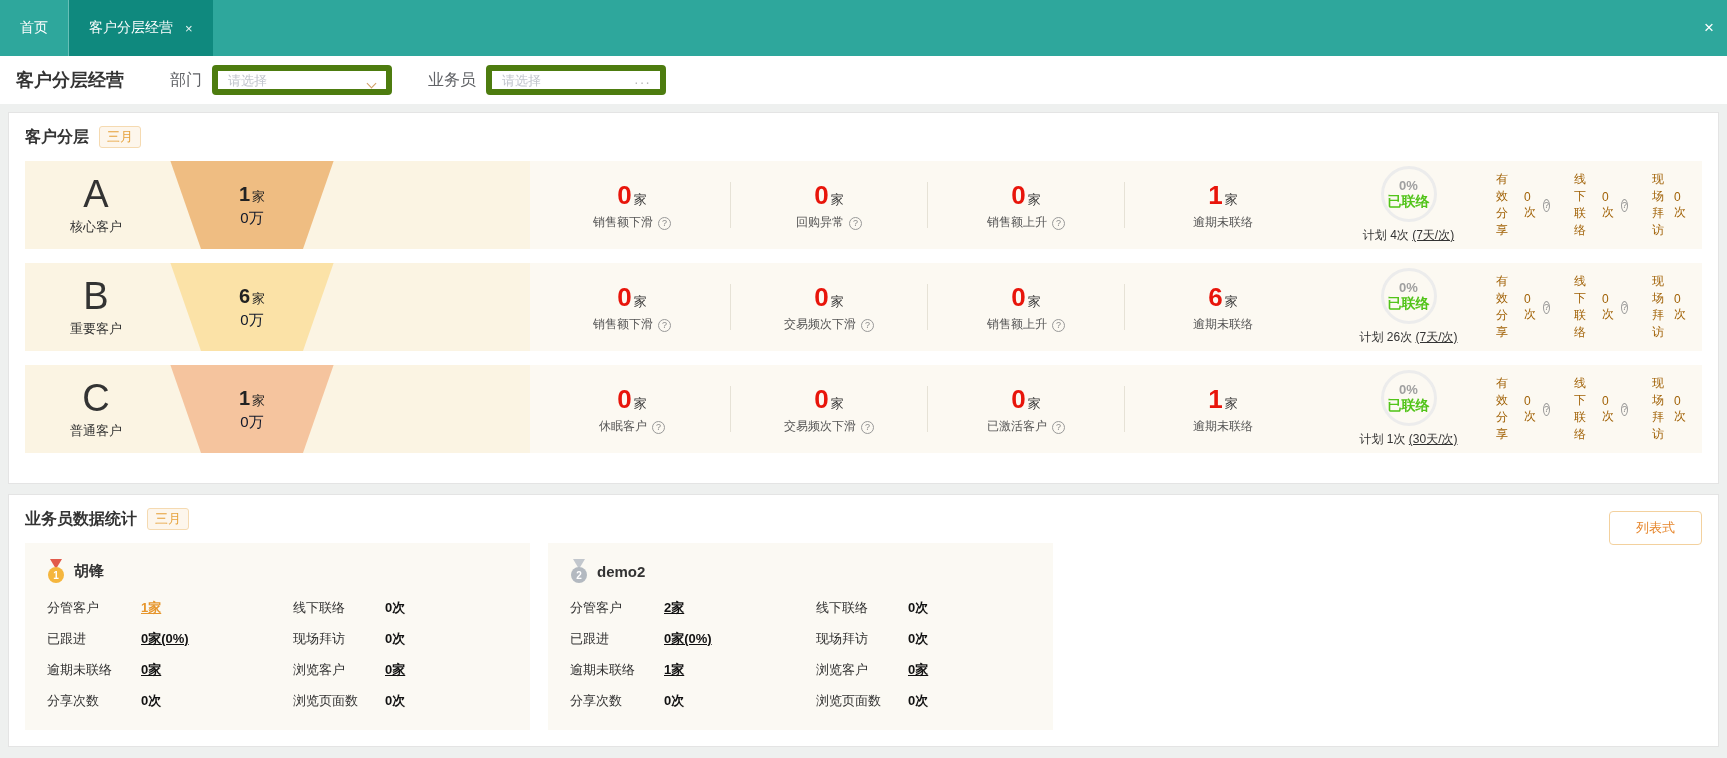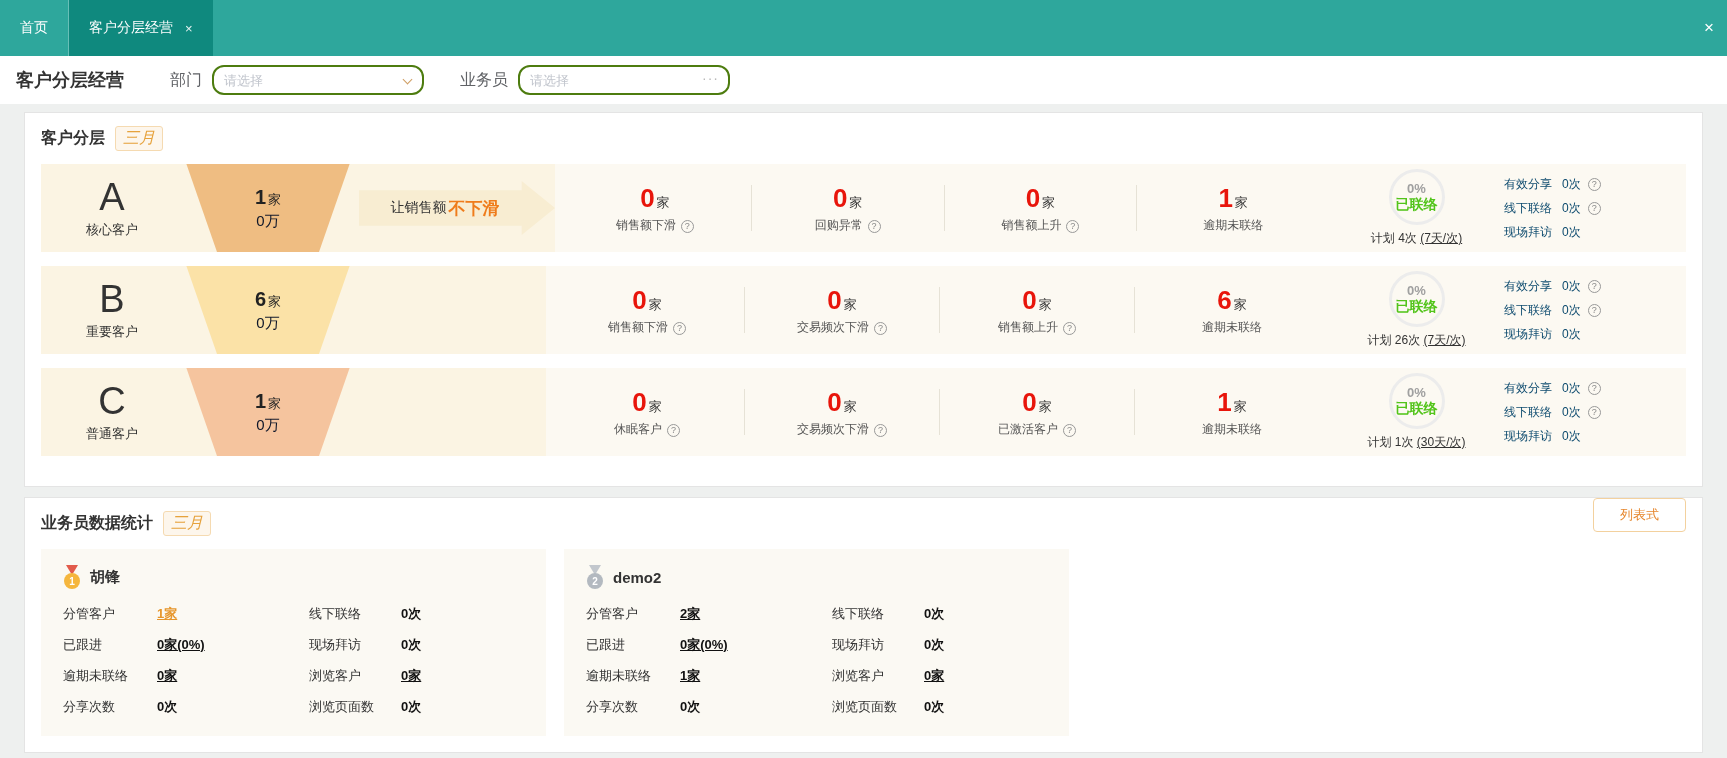--- a/index.html
+++ b/index.html
@@ -14,32 +14,32 @@
   .tabbar { height:56px; background:#2ea79c; display:flex; align-items:stretch; position:relative; }
   .tab { display:flex; align-items:center; padding:0 20px; color:#fff; font-size:14px; cursor:pointer; }
   .tab.home { border-right:1px solid rgba(255,255,255,.28); }
   .tab.active { background:#0f897e; }
   .tab-close { margin-left:12px; font-size:13px; opacity:.9; cursor:pointer; }
   .window-close { position:absolute; right:13px; top:50%; transform:translateY(-50%); color:#fff; font-size:17px; cursor:pointer; }
   
   .toolbar { background:#fff; height:48px; display:flex; align-items:center; padding:0 16px; }
   .page-title { font-size:18px; font-weight:700; color:#333; margin:0 46px 0 0; }
   .f-label { font-size:16px; color:#606266; margin-right:10px; }
-  .select { position:relative; width:212px; height:30px; border:2px solid #4d7c0f; border-radius:12px; background:#fff; display:flex; align-items:center; margin-right:36px; }
+  .select { position:relative; width:180px; height:30px; border:6px solid #4d7c0f; border-radius:4px; background:#fff; display:flex; align-items:center; margin-right:36px; }
   .select input { border:0; outline:0; background:transparent; width:100%; padding:0 28px 0 10px; font-size:13px; color:#333; font-family:inherit; }
   .select input::placeholder { color:#c0c4cc; }
   .chevron { position:absolute; right:11px; top:9px; width:7px; height:7px; border-right:1.6px solid #cf9e63; border-bottom:1.6px solid #cf9e63; transform:rotate(45deg); }
   .dots { position:absolute; right:9px; top:3px; color:#b9b9b9; font-size:14px; letter-spacing:1px; cursor:pointer; }
   
-  .main { padding:8px 24px 0; }
+  .main { padding:8px 8px 0; }
   .card { background:#fff; border:1px solid #e4e4e4; margin-bottom:10px; }
   .card-h { display:flex; align-items:center; padding:13px 16px; position:relative; }
   .card-title { font-size:16px; font-weight:700; color:#333; }
-  .badge { margin-left:10px; font-size:16px; color:#e6a23c; background:#fdf6ec; border:1px solid #f5dab1; border-radius:3px; padding:1px 7px;font-style:italic; }
-  .list-btn { position:absolute; right:16px; top:0; border:1px solid #f3d19e; color:#e6862c; background:#fff; font-size:13px; padding:7px 26px; border-radius:4px; cursor:pointer; font-family:Liberation Sans, sans-serif; }
+  .badge { margin-left:10px; font-size:13px; color:#e6a23c; background:#fdf6ec; border:1px solid #f5dab1; border-radius:3px; padding:1px 7px; }
+  .list-btn { position:absolute; right:16px; top:16px; border:1px solid #f3d19e; color:#e6862c; background:#fff; font-size:13px; padding:7px 26px; border-radius:4px; cursor:pointer; font-family:Liberation Sans, sans-serif; }
   
   .tiers { padding:0 16px 16px; }
   .tier-row { display:flex; height:88px; margin-bottom:14px; }
   .tier-left { flex:0 0 505px; background:#fbf4e3; display:flex; align-items:stretch; }
   .tier-id { width:142px; display:flex; flex-direction:column; justify-content:center; align-items:center; }
   .tier-letter { font-size:38px; color:#333; line-height:1; }
   .tier-name { font-size:13px; color:#333; margin-top:5px; }
   .trap { width:170px; display:flex; flex-direction:column; justify-content:center; align-items:center; clip-path:polygon(2% 0,98% 0,80% 100%,20% 100%); }
   .trap.t-a { background:#efbd82; }
   .trap.t-b { background:#fbe2a7; }
@@ -57,21 +57,21 @@
   .num { font-size:26px; font-weight:700; color:#e8150b; }
   .unit { font-size:13px; color:#333; margin-left:2px; }
   .mlabel { font-size:12px; color:#555; margin-top:3px; }
   .vdiv { width:1px; height:46px; background:#e6e2d6; }
   .progress { flex:0 0 175px; text-align:center; }
   .circle { width:56px; height:56px; border:3px solid #ececec; border-radius:50%; margin:0 auto 5px; display:flex; flex-direction:column; align-items:center; justify-content:center; }
   .pct { font-size:13px; font-weight:700; color:#a0a0a0; }
   .pstatus { font-size:14px; color:#52c41a;font-weight:bold; }
   .plan { font-size:12px; color:#333; }
   .plan-b { font-weight:400; text-decoration:underline; }
-  .contacts { flex:0 0 168px; display:flex; flex-direction:column; gap:7px; font-size:12px; color:#0c4a6e; }
+  .contacts { flex:0 0 168px; display:flex; gap:24px; font-size:12px; color:#a16207; }
   .crow { display:flex; align-items:center; }
   .clabel { margin-right:10px; }
   .cval { margin-right:2px; }
   .help { display:inline-block; width:13px; height:13px; border:1px solid #999; border-radius:50%; color:#888; font-size:9px; line-height:11px; text-align:center; margin-left:5px; cursor:pointer; }
   .help::before { content:"?"; }
   
   .card.stats { min-height:250px; }
   .sp-wrap { display:flex; gap:18px; padding:0 16px 16px; }
   .sp-card { width:505px; background:#fbf9f3; padding:16px 22px 20px; }
   .sp-head { display:flex; align-items:center; gap:9px; margin-bottom:16px; }
@@ -126,24 +126,20 @@
       <div class="tier-row">
         <div class="tier-left">
           <div class="tier-id">
             <div class="tier-letter">A</div>
             <div class="tier-name">核心客户</div>
           </div>
           <div class="trap t-a">
             <div class="trap-count"><span class="trap-num">1</span><span class="trap-unit">家</span></div>
             <div class="trap-amount"><span>0</span><span>万</span></div>
           </div>
-          <div class="slogan">
-            <span class="slogan-pre">让销售额</span>
-              <span class="slogan-hl">不下滑</span>
-          </div>
         </div>
         <div class="tier-right">
           <div class="metric">
             <div><span class="num">0</span><span class="unit">家</span></div>
             <div class="mlabel"><span>销售额下滑</span><span class="help"></span></div>
           </div>
           <div class="vdiv"></div>
           <div class="metric">
             <div><span class="num">0</span><span class="unit">家</span></div>
             <div class="mlabel"><span>回购异常</span><span class="help"></span></div>

